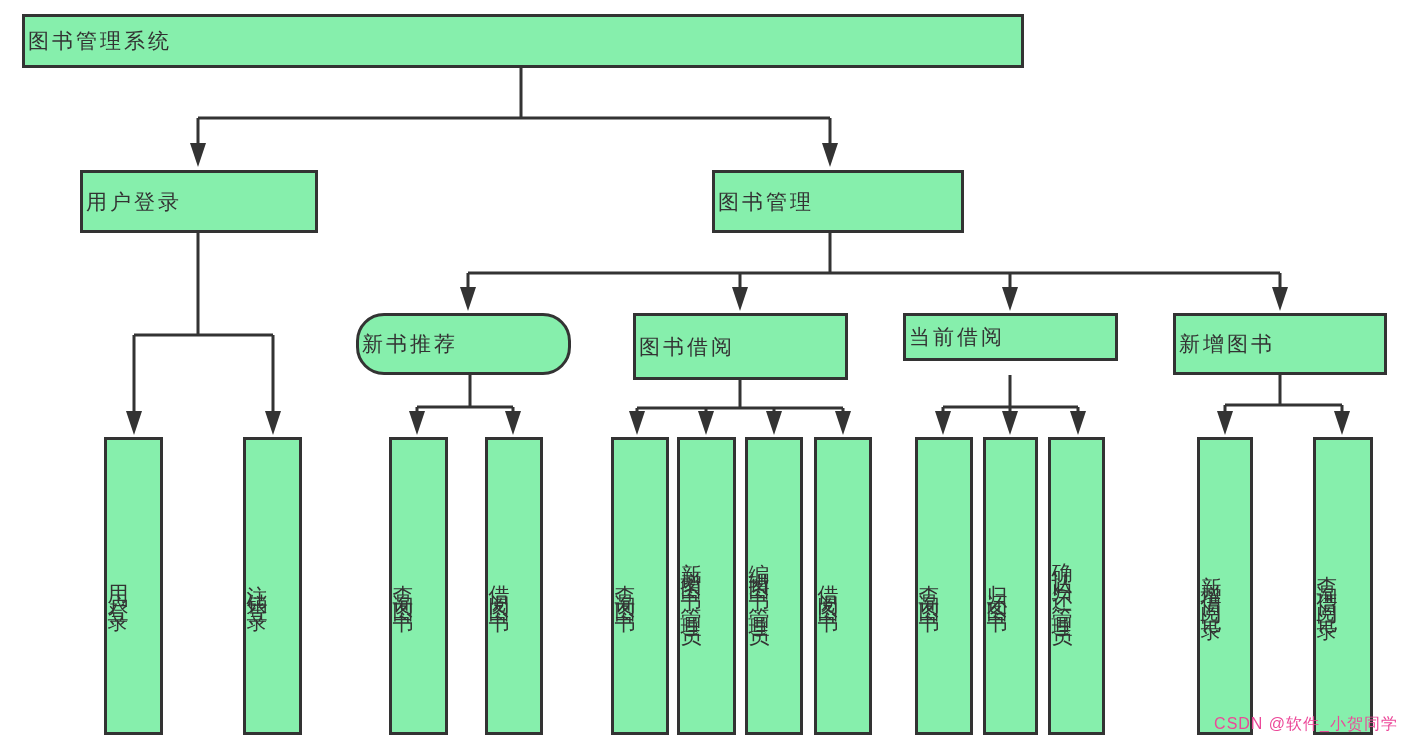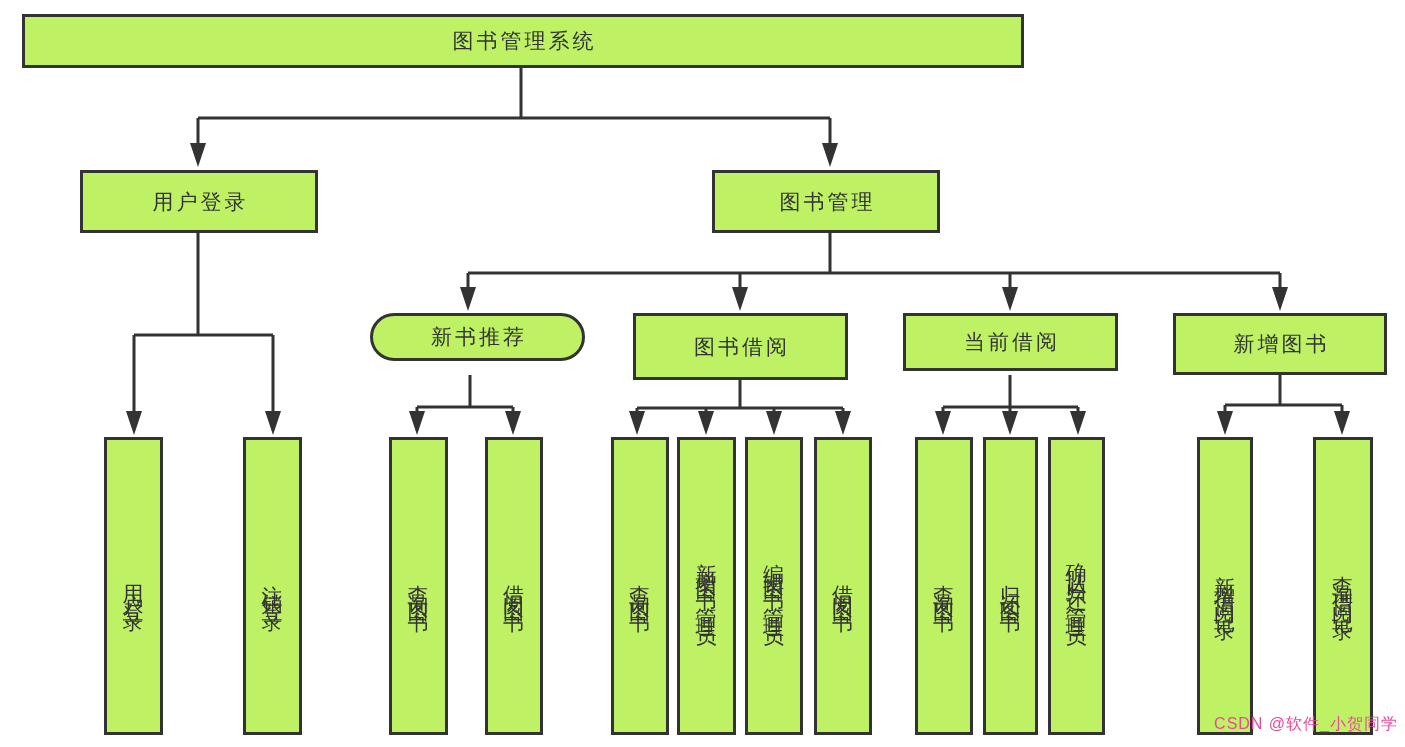--- a/index.html
+++ b/index.html
@@ -13,25 +13,25 @@
   }
   #connectors {
     position: absolute;
     left: 0; top: 0;
     width: 1405px; height: 747px;
   }
   .node {
     position: absolute;
     box-sizing: border-box;
     border: 3px solid #333333;
-    background: #bef264;
+    background: #86efac;
     color: #333333;
     display: flex;
     align-items: center;
-    justify-content: center;
+    justify-content: flex-start;
   }
   .h-node {
     font-size: 21px;
     letter-spacing: 3px;
     text-indent: 3px;
     white-space: nowrap;
   }
   .leaf {
     font-size: 21px;
   }
@@ -100,31 +100,31 @@
     </g>
   </svg>
 
   <div class="node h-node" style="left:22px; top:14px; width:1002px; height:54px;">
     <span>图书管理系统</span>
   </div>
 
   <div class="node h-node" style="left:80px; top:170px; width:238px; height:63px;">
     <span>用户登录</span>
   </div>
-  <div class="node h-node" style="left:712px; top:170px; width:228px; height:63px;">
+  <div class="node h-node" style="left:712px; top:170px; width:252px; height:63px;">
     <span>图书管理</span>
   </div>
 
-  <div class="node h-node" style="left:370px; top:313px; width:215px; height:48px;border-radius:28px;">
+  <div class="node h-node" style="left:356px; top:313px; width:215px; height:62px;border-radius:28px;">
     <span>新书推荐</span>
   </div>
   <div class="node h-node" style="left:633px; top:313px; width:215px; height:67px;">
     <span>图书借阅</span>
   </div>
-  <div class="node h-node" style="left:903px; top:313px; width:215px; height:58px;">
+  <div class="node h-node" style="left:903px; top:313px; width:215px; height:48px;">
     <span>当前借阅</span>
   </div>
   <div class="node h-node" style="left:1173px; top:313px; width:214px; height:62px;">
     <span>新增图书</span>
   </div>
 
   <div class="node leaf" style="left:104px; top:437px; width:59px; height:298px;">
     <span class="v-text">用户登录</span>
   </div>
   <div class="node leaf" style="left:243px; top:437px; width:59px; height:298px;">

